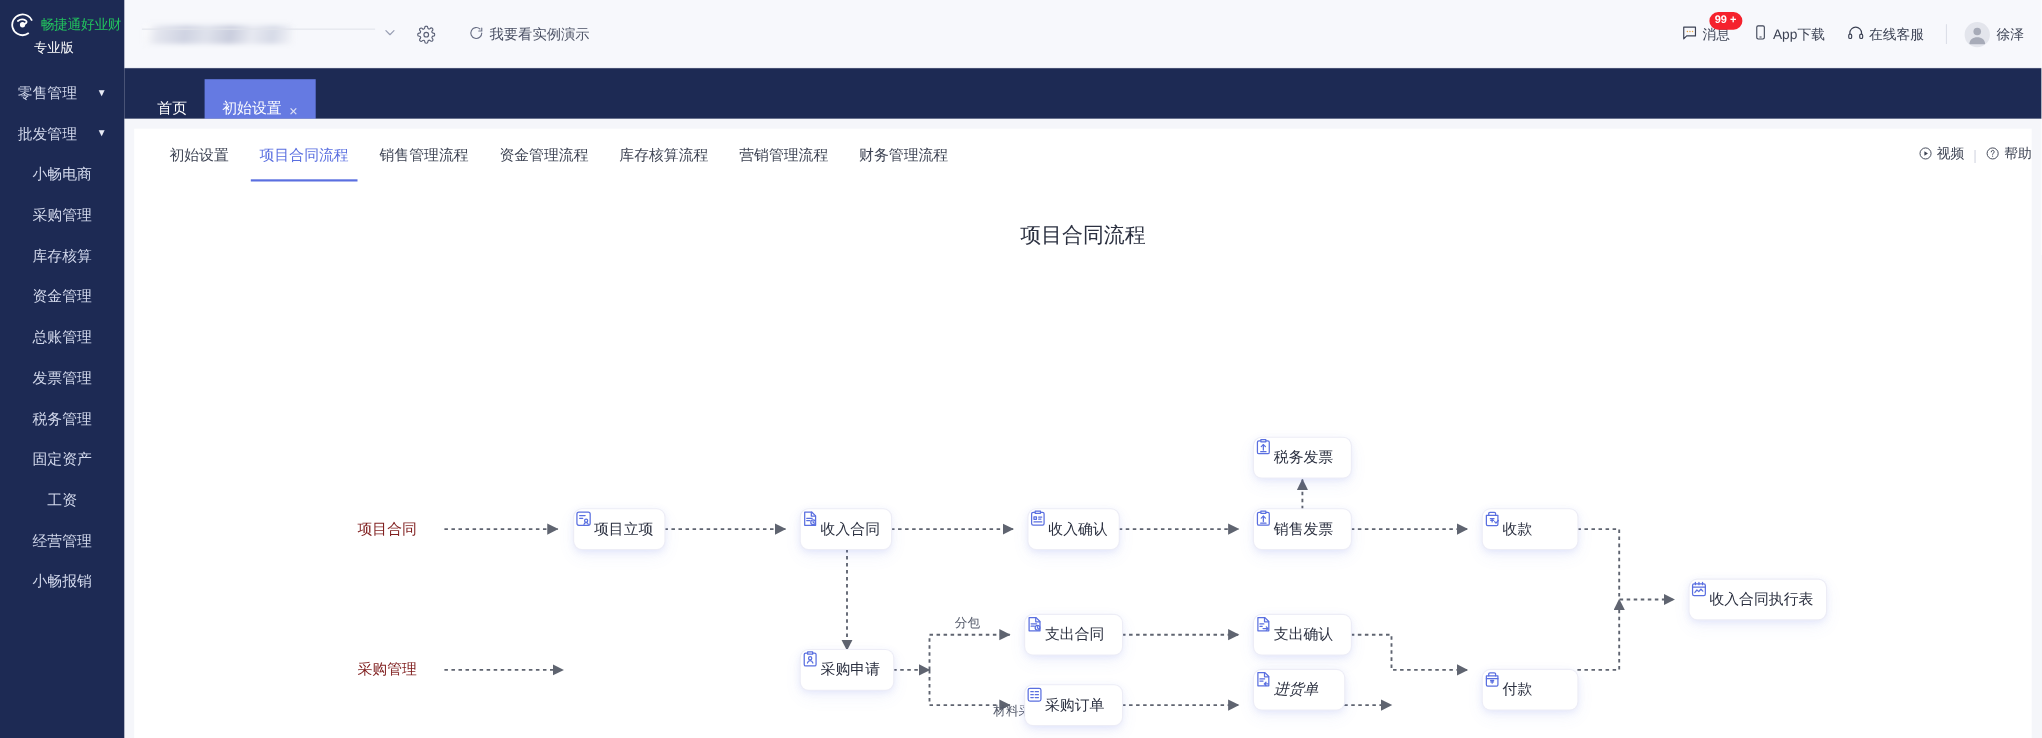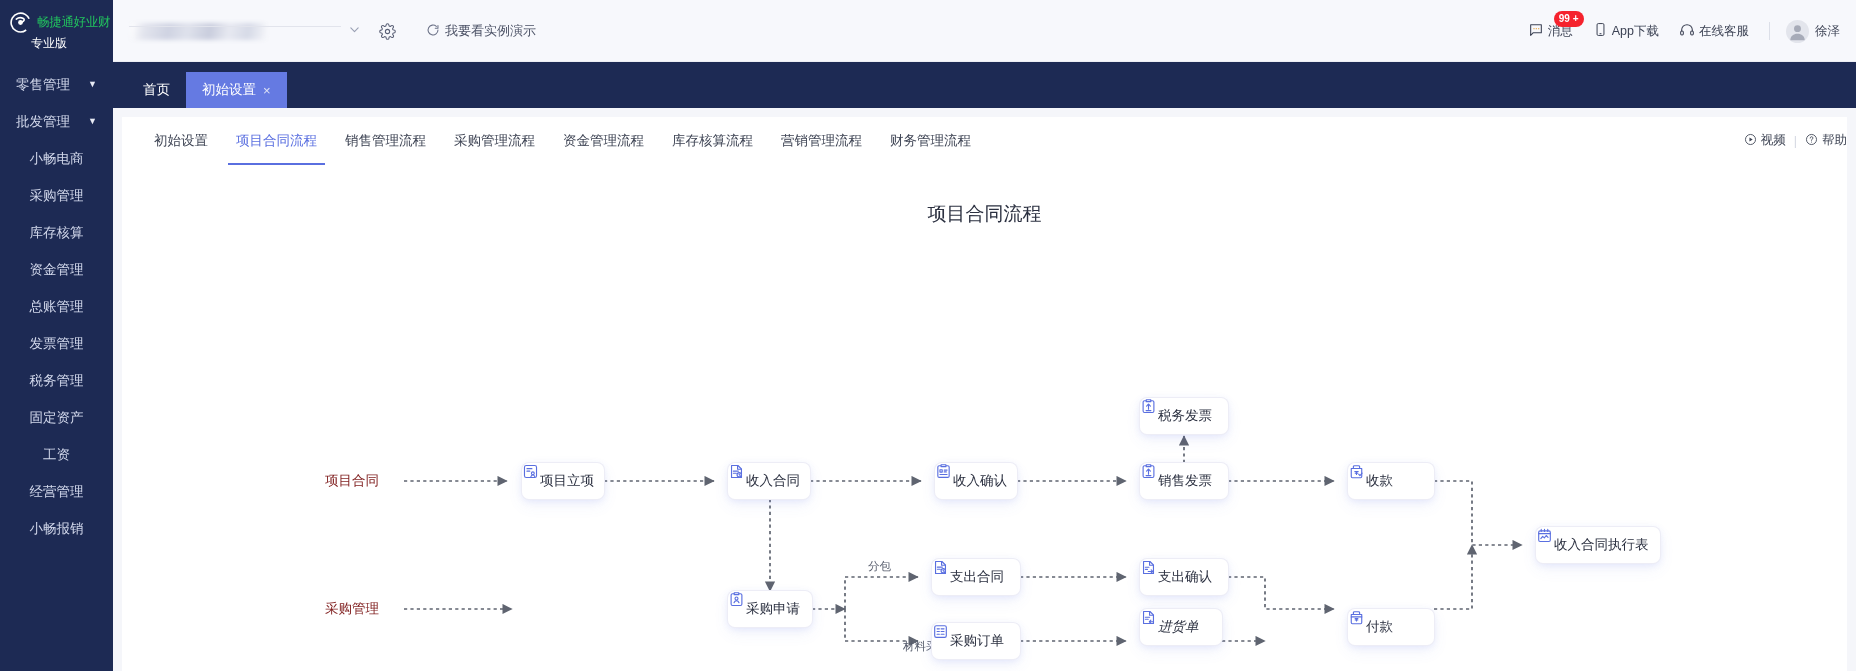--- a/index.html
+++ b/index.html
@@ -78,21 +78,21 @@
     color: #a7abb8; overflow: hidden;
   }
   .uname { font-size: 12.5px; color: #3c4254; margin-left: 6px; white-space: nowrap; }
 
   
   .pagetabs {
     position: absolute; left: 113px; top: 62px; right: 0; height: 46px;
     background: #1d2a54; display: flex; align-items: flex-end; padding-left: 14px;
   }
   .ptab {
-    height: 36px; display: flex; align-items: center; gap: 7px;
+    height: 36px; display: flex; align-items: flex-end; gap: 7px;
     padding: 0 16px; font-size: 13.5px; color: #ffffff; cursor: pointer;
   }
   .ptab.active { background: #657ae2; }
   .ptab .x { font-size: 13px; color: #e6e9f7; opacity: .95; }
 
   
   .content {
     position: absolute; left: 113px; top: 108px; right: 0; bottom: 0;
     background: #f5f6fa; padding: 9px 9px 0 9px;
   }
@@ -287,21 +287,20 @@
       </div>
     </div>
 
   <main class="content">
     <div class="card">
 
       <div class="subtabs" id="subtabs">
           <div class="stab">初始设置</div>
           <div class="stab active">项目合同流程</div>
           <div class="stab">销售管理流程</div>
-          <div class="stab">采购管理流程</div>
           <div class="stab">资金管理流程</div>
           <div class="stab">库存核算流程</div>
           <div class="stab">营销管理流程</div>
           <div class="stab">财务管理流程</div>
         </div>
 
       <div class="helpbar">
         <span class="hl">
           <span>
             <svg width="13" height="13" viewBox="0 0 24 24" fill="none" stroke="#3e4454" stroke-width="1.6">

